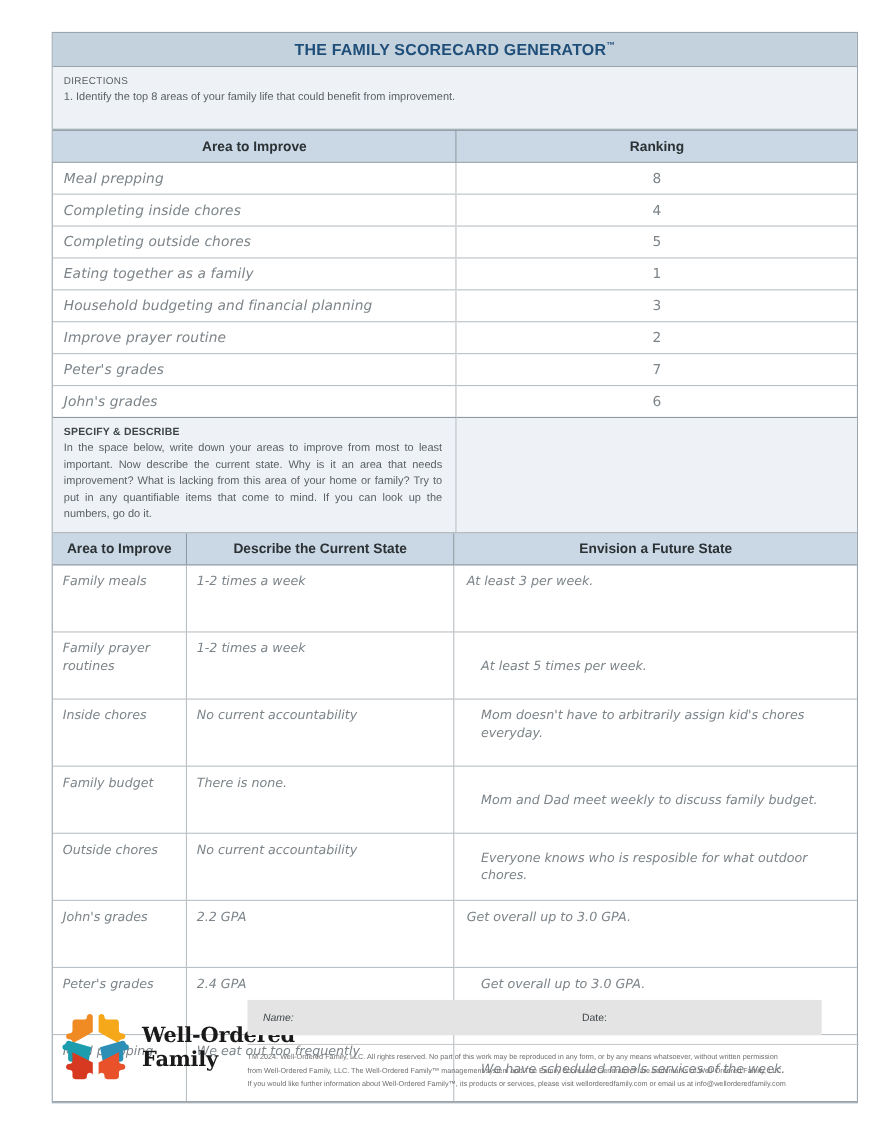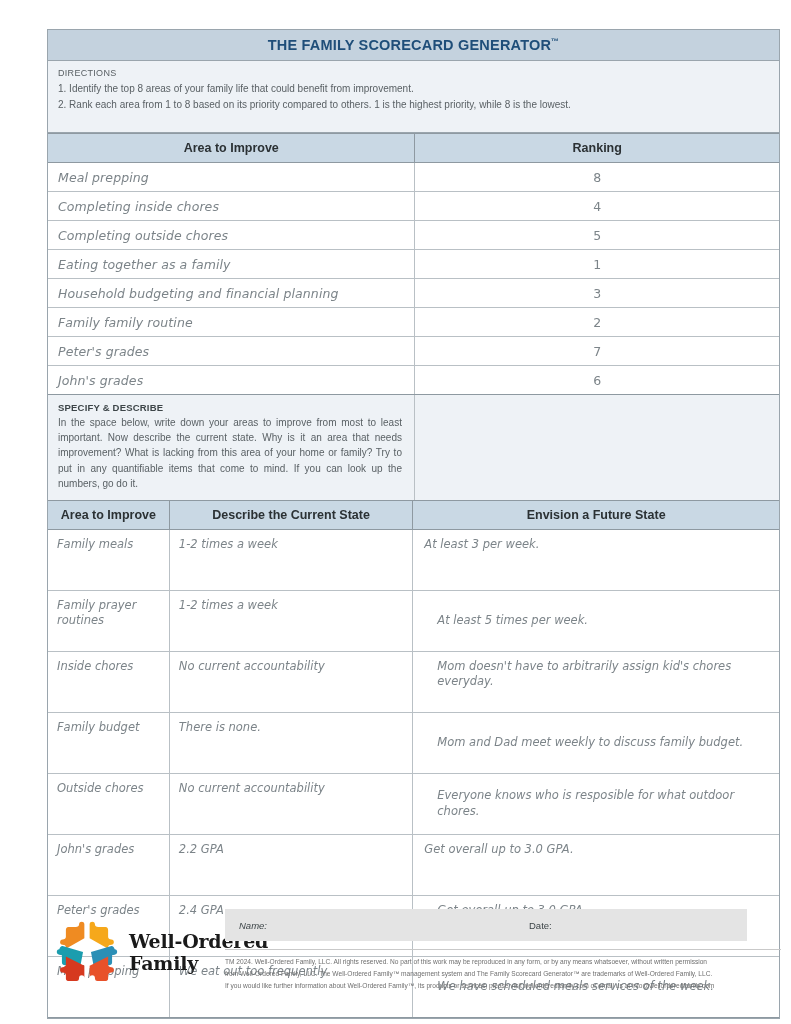--- a/index.html
+++ b/index.html
@@ -245,21 +245,20 @@
 
   <div class="worksheet">
 
     <div class="title-bar">
       <div class="title-text"><span>THE FAMILY SCORECARD GENERATOR</span><span class="tm">™</span></div>
     </div>
 
     <div class="directions">
       <div class="dir-head">DIRECTIONS</div>
       <div class="dir-line">1. Identify the top 8 areas of your family life that could benefit from improvement.</div>
-      <div class="dir-line">2. Rank each area from 1 to 8 based on its priority compared to others. 1 is the highest priority, while 8 is the lowest.</div>
     </div>
 
     <table class="t1">
       <colgroup>
           <col style="width:50.2%">
           <col style="width:49.8%">
         </colgroup>
       <tbody>
           <tr class="hdr">
         <th class="col-area">Area to Improve</th>
@@ -279,21 +278,21 @@
       </tr>
       <tr>
         <td>Eating together as a family</td>
         <td class="rank">1</td>
       </tr>
       <tr>
         <td>Household budgeting and financial planning</td>
         <td class="rank">3</td>
       </tr>
       <tr>
-        <td>Family family routine</td>
+        <td>Improve prayer routine</td>
         <td class="rank">2</td>
       </tr>
       <tr>
         <td>Peter's grades</td>
         <td class="rank">7</td>
       </tr>
       <tr>
         <td>John's grades</td>
         <td class="rank">6</td>
       </tr>

